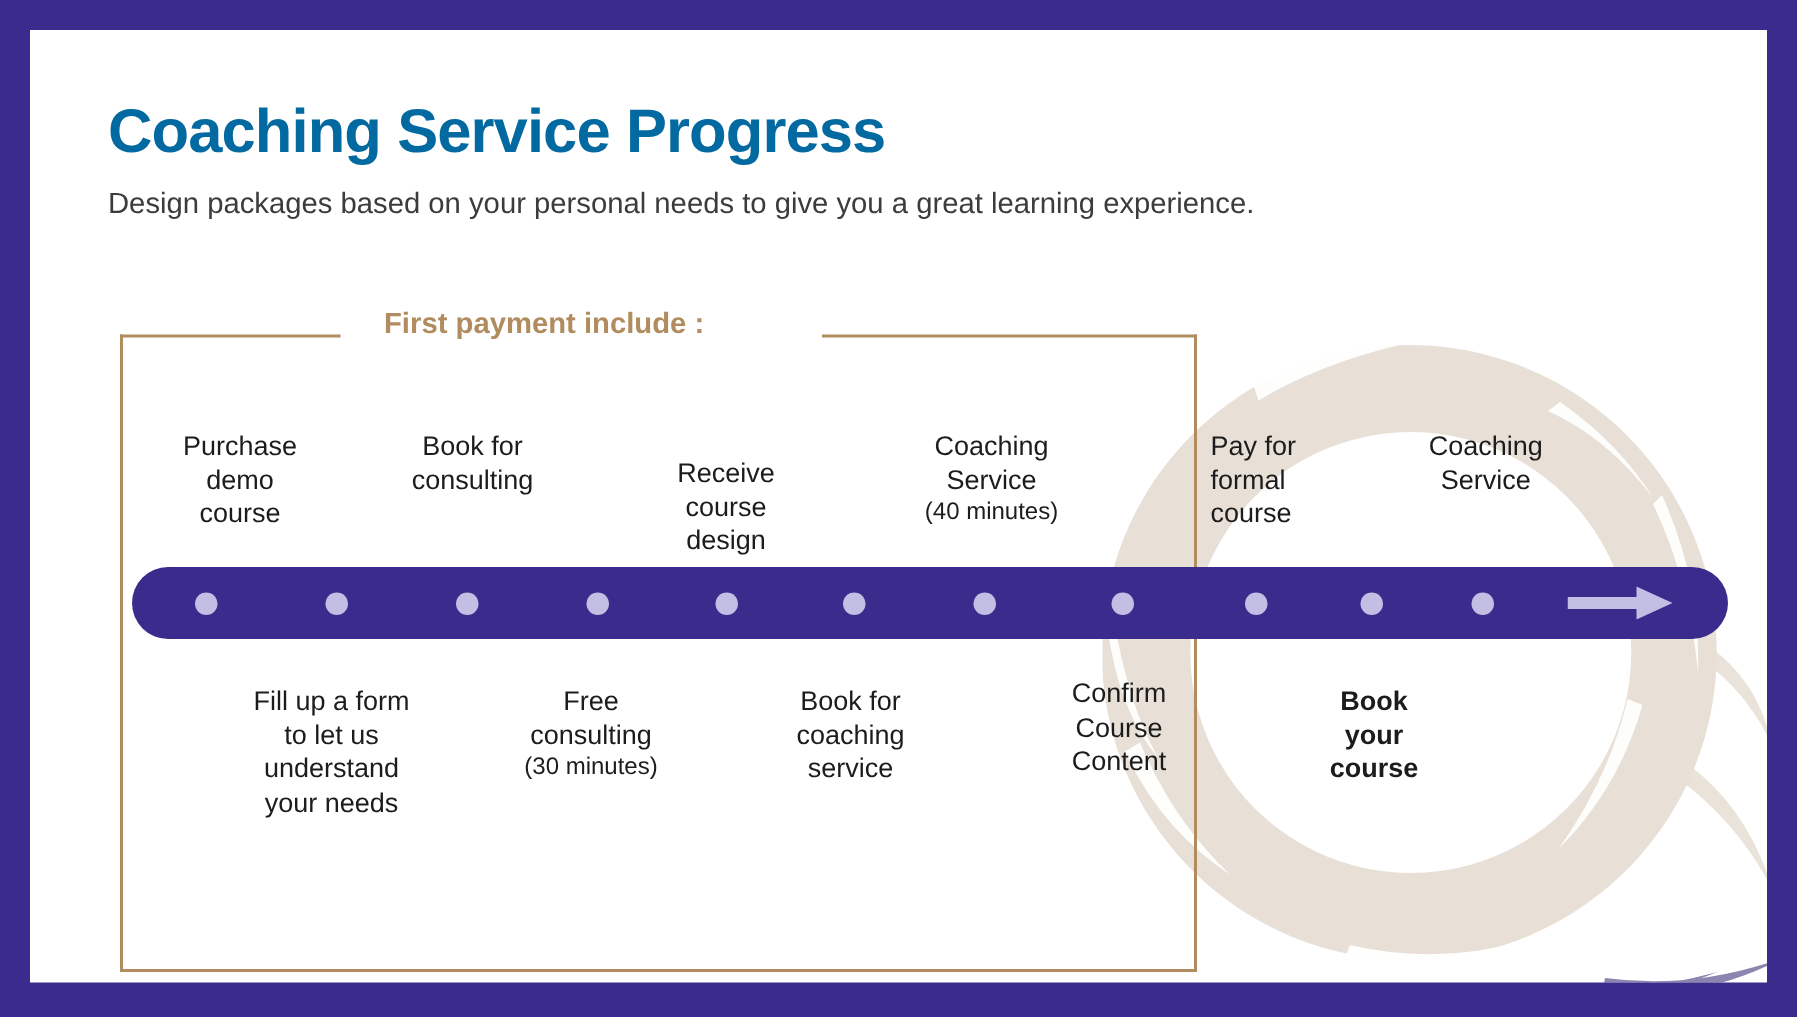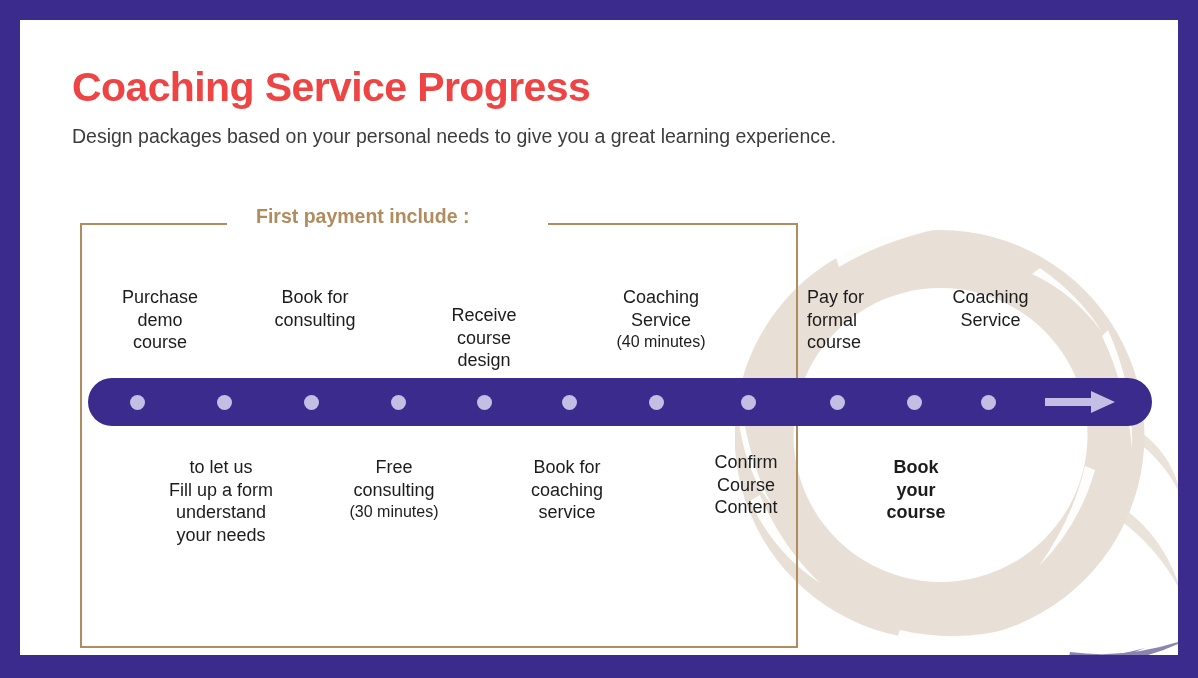--- a/index.html
+++ b/index.html
@@ -41,21 +41,21 @@
     z-index: 1;
   }
 
   
   #title {
     position: absolute;
     left: 52px; top: 44px;
     font-size: 41px;
     font-weight: bold;
     letter-spacing: -0.6px;
-    color: #ef4444;
+    color: #0369a1;
     white-space: nowrap;
   }
 
   #subtitle {
     position: absolute;
     left: 52px; top: 104px;
     width: 880px;
     font-size: 19.5px;
     line-height: 25px;
     color: #3c3c3c;
@@ -230,22 +230,22 @@
       <div class="dot" style="left:742px;"></div>
       <div class="dot" style="left:819px;"></div>
       <div class="dot" style="left:893px;"></div>
 
       <svg id="arrow" viewBox="0 0 70 22">
         <path d="M0 7 H46 V0 L70 11 L46 22 V15 H0 Z" fill="#c3bee4"></path>
       </svg>
     </div>
 
     <div class="step-label center" style="left:120px; top:436px; width:162px;">
+      <div>Fill up a form</div>
       <div>to let us</div>
-      <div>Fill up a form</div>
       <div>understand</div>
       <div>your needs</div>
     </div>
 
     <div class="step-label center" style="left:300px; top:436px; width:148px;">
       <div>Free</div>
       <div>consulting</div>
       <div class="sub">(30 minutes)</div>
     </div>
 

